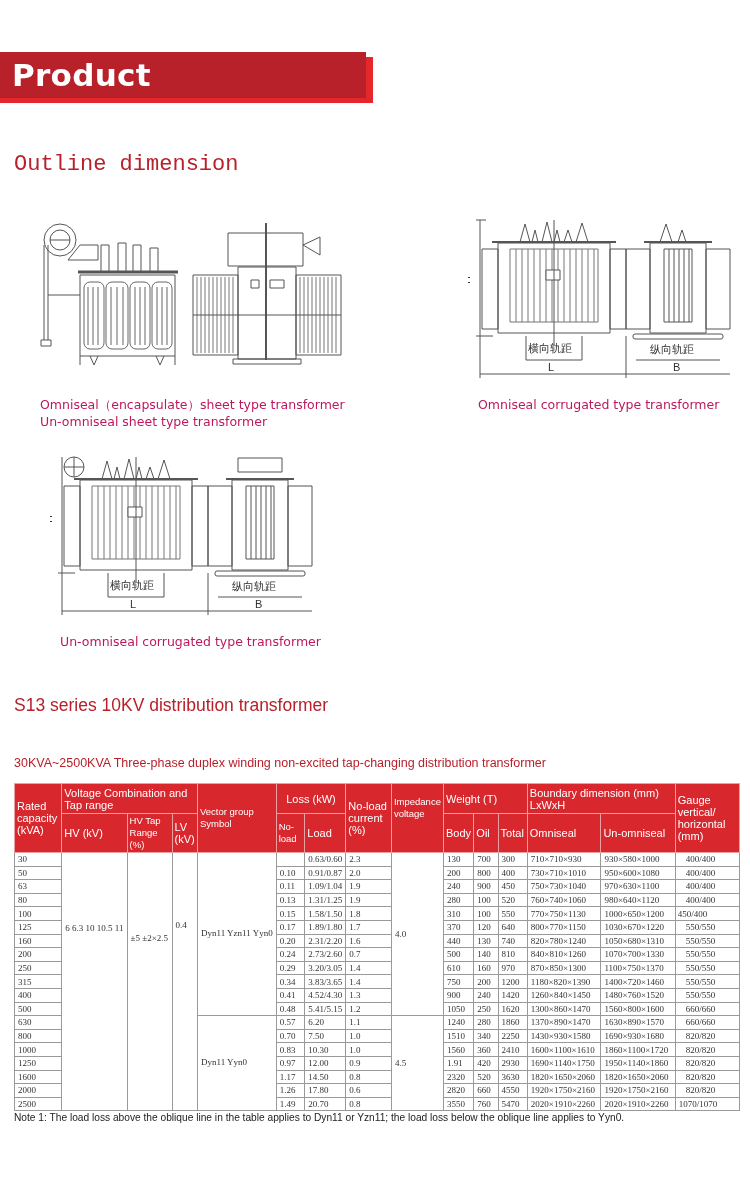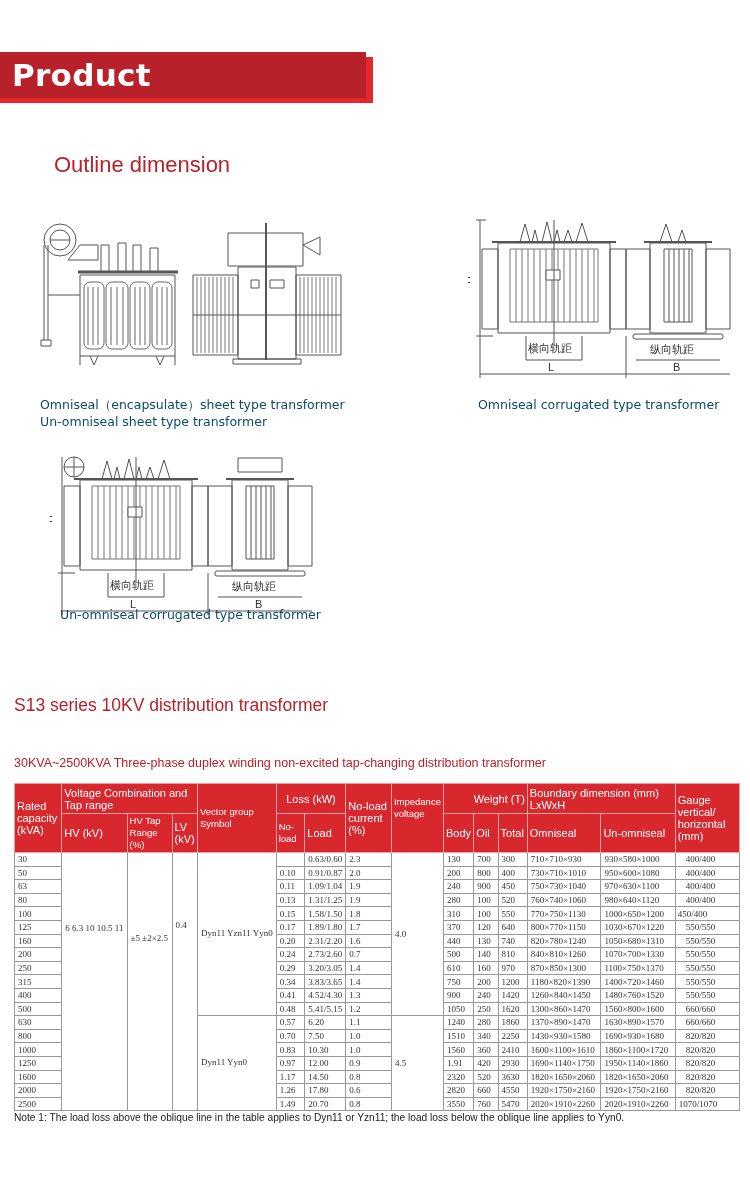--- a/index.html
+++ b/index.html
@@ -1,21 +1,21 @@
 <!DOCTYPE html>
 <html><head>
 <meta charset="utf-8">
 <style>
   * { box-sizing: border-box; margin: 0; padding: 0; }
   body { width: 750px; height: 1177px; background: #fff; font-family: "Liberation Sans", sans-serif; position: relative; overflow: hidden; }
   .banner-wrap { position: absolute; left: 0; top: 52px; width: 376px; height: 50px; }
   .banner-shadow { position: absolute; left: 0; top: 5px; width: 373px; height: 46px; background: #e5262a; }
   .banner { position: absolute; left: 0; top: 0; width: 366px; height: 46px; background: #b8202a; color: #fff; font-family: "DejaVu Sans", sans-serif; font-weight: bold; font-size: 31px; line-height: 46px; padding-left: 12px; letter-spacing: 0.3px; }
-  .h-outline { position: absolute; left: 14px; top: 152px; color: #b8202a; font-size: 22px; font-family: Liberation Sans, sans-serif; margin-left: 40px; }
-  .caption { position: absolute; font-size: 12.5px; color: #0c4a6e; font-family: "DejaVu Sans", sans-serif; line-height: 17px; }
+  .h-outline { position: absolute; left: 14px; top: 152px; color: #b8202a; font-size: 22px; font-family: Liberation Mono, monospace; }
+  .caption { position: absolute; font-size: 12.5px; color: #be185d; font-family: "DejaVu Sans", sans-serif; line-height: 17px; }
   .h-series { position: absolute; left: 14px; top: 695px; color: #b8202a; font-size: 17.5px; font-family: "Liberation Sans", sans-serif; }
   .sub { position: absolute; left: 14px; top: 756px; color: #b8202a; font-size: 12.5px; font-family: "Liberation Sans", sans-serif; }
   svg.draw { position: absolute; }
   svg.draw * { vector-effect: non-scaling-stroke; }
   table.spec { position: absolute; left: 14px; top: 783px; width: 726px; border-collapse: collapse; font-family: "Liberation Serif", serif; font-size: 9px; color: #333; }
   table.spec th { background: #d9272e; color: #fff; font-family: "Liberation Sans", sans-serif; font-weight: normal; text-align: left; padding: 1px 2px; border: 1px solid #e9a0a2; line-height: 12px; vertical-align: middle; }
   table.spec th.big { font-size: 11px; }
   table.spec th.sm { font-size: 9.5px; }
   table.spec td { border: 1px solid #999; height: 13.6px; padding: 0 3px; line-height: 12px; white-space: nowrap; vertical-align: middle; }
   table.spec td.merged { vertical-align: middle; }
@@ -212,21 +212,21 @@
     <line x1="206" y1="31" x2="206" y2="104"></line>
     <line x1="211" y1="31" x2="211" y2="104"></line>
     <line x1="216" y1="31" x2="216" y2="104"></line>
     <line x1="221" y1="31" x2="221" y2="104"></line>
   <rect x="165" y="116" width="90" height="5" rx="2"></rect>
   <line x1="168" y1="142" x2="252" y2="142"></line>
   <text x="182" y="135" font-size="11" fill="#333" stroke="none">纵向轨距</text>
   <line x1="158" y1="156" x2="262" y2="156"></line>
   <text x="205" y="153" font-size="11" fill="#333" stroke="none">B</text>
 </svg>
-<div class="caption" style="left:60px;top:606px;">Un-omniseal corrugated type transformer</div>
+<div class="caption" style="left:60px;top:633px;">Un-omniseal corrugated type transformer</div>
 
 <div class="h-series">S13 series 10KV distribution transformer</div>
 <div class="sub">30KVA~2500KVA Three-phase duplex winding non-excited tap-changing distribution transformer</div>
 
 <table class="spec">
   <colgroup>
     <col style="width:51px">
       <col style="width:33px">
       <col style="width:46px">
       <col style="width:26px">
@@ -243,21 +243,21 @@
       <col style="width:85px">
   </colgroup>
   <thead>
     <tr style="height:30px">
       <th class="big" rowspan="2">Rated capacity (kVA)</th>
       <th class="big" colspan="3">Voltage Combination and Tap range</th>
       <th class="sm" rowspan="2">Vector group Symbol</th>
       <th class="big" colspan="2" style="text-align:center">Loss (kW)</th>
       <th class="big" rowspan="2">No-load current (%)</th>
       <th class="sm" rowspan="2" style="vertical-align:top;padding-top:12px">Impedance voltage</th>
-      <th class="big" colspan="3" style="text-align:right">Weight (T)</th>
+      <th class="big" colspan="3" style="text-align:left">Weight (T)</th>
       <th class="big" colspan="2">Boundary dimension (mm) LxWxH</th>
       <th class="big" rowspan="2">Gauge vertical/ horizontal (mm)</th>
     </tr>
     <tr style="height:30px">
       <th class="big">HV (kV)</th>
       <th class="sm">HV Tap Range (%)</th>
       <th class="big">LV (kV)</th>
       <th class="sm">No-load</th>
       <th class="big">Load</th>
       <th class="big">Body</th>

